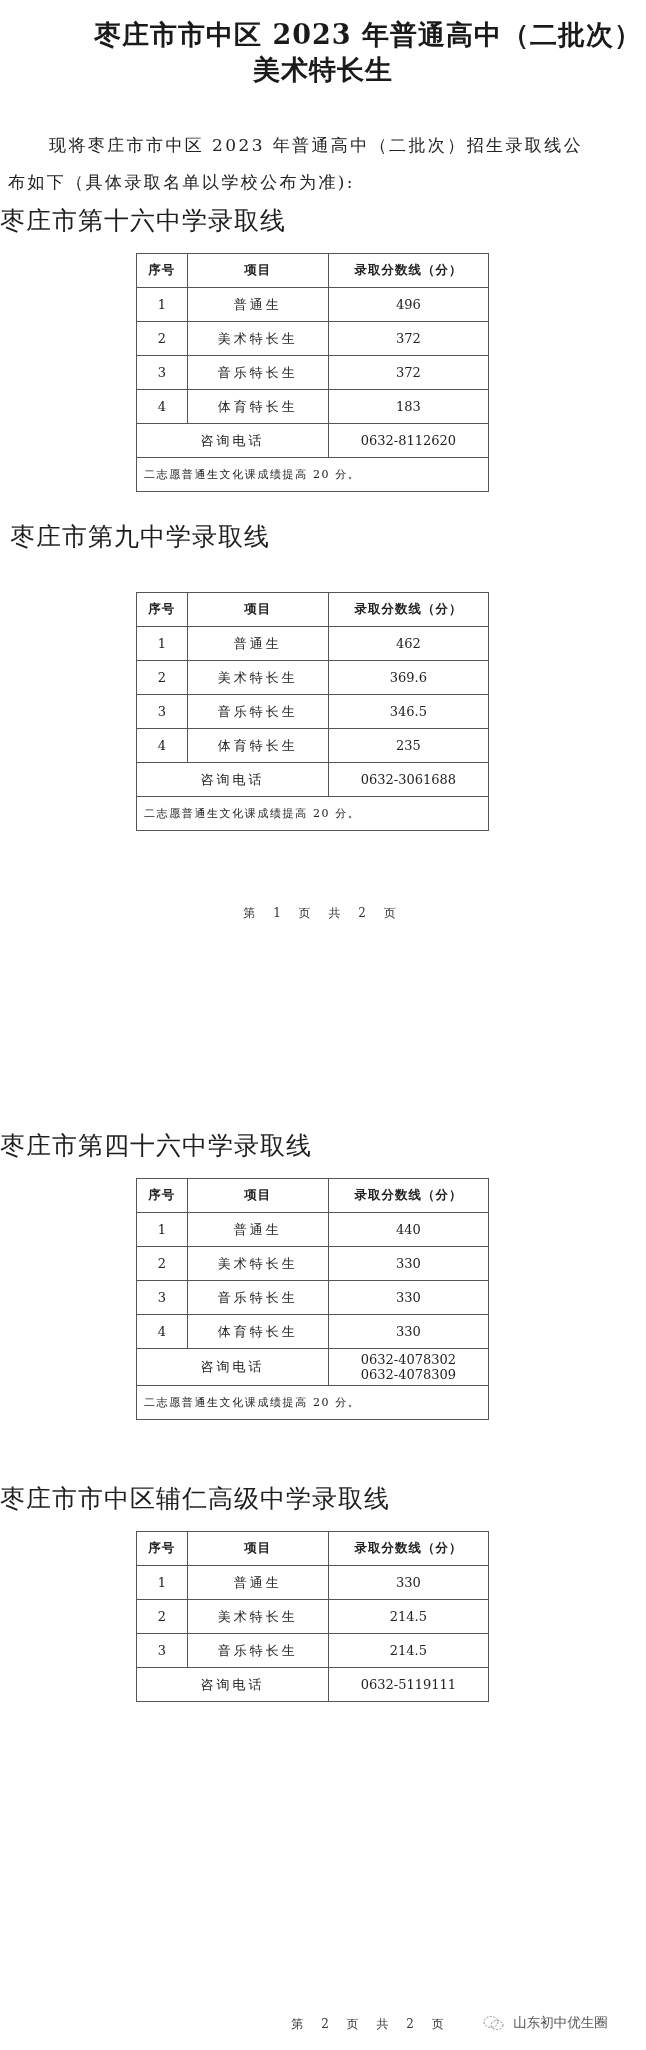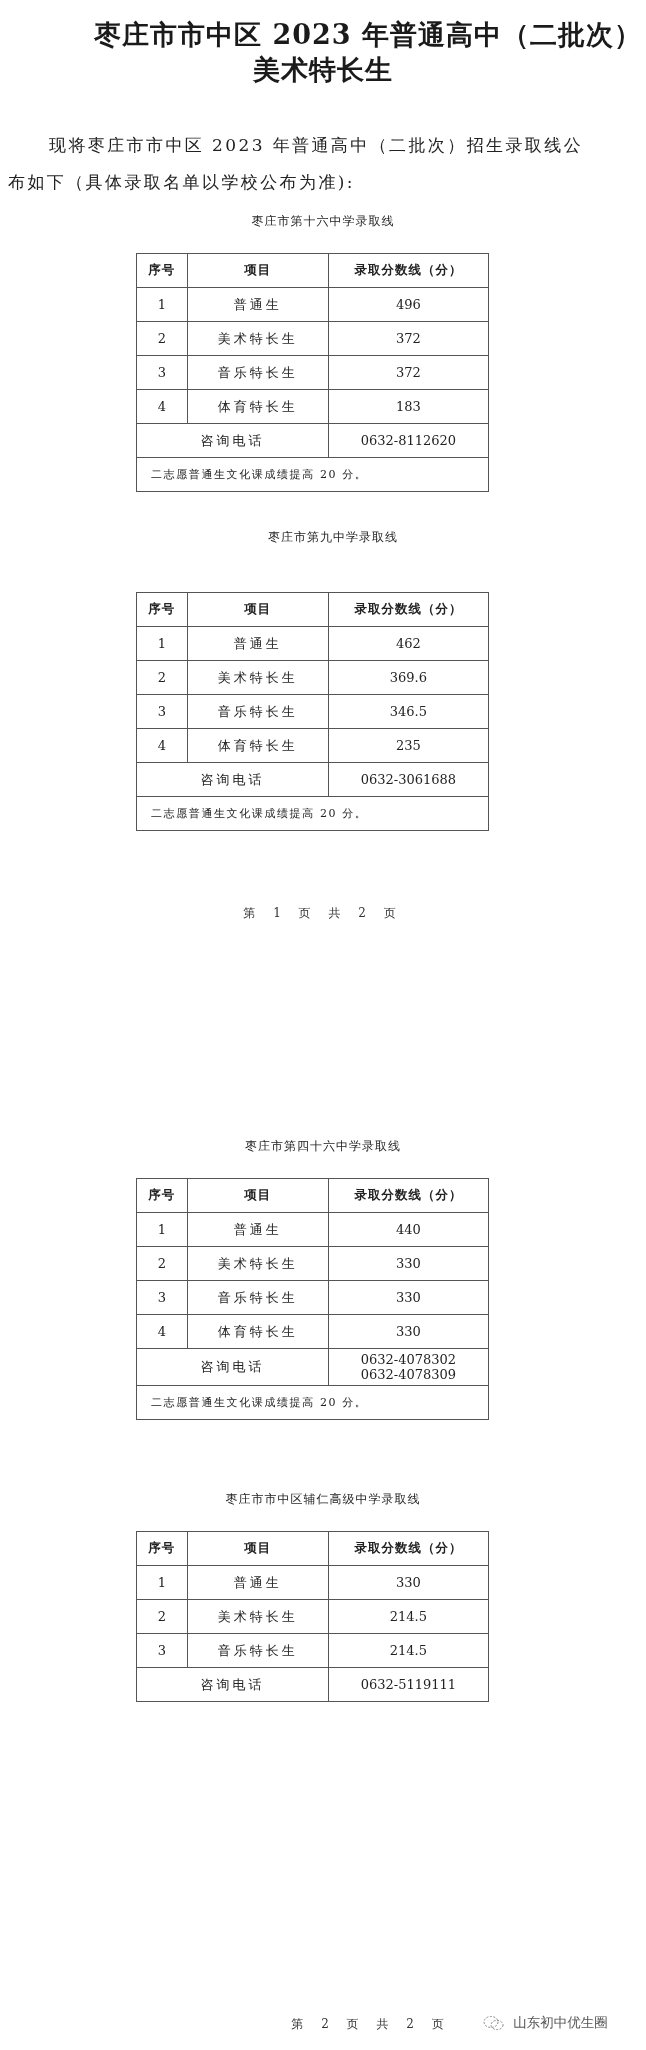--- a/index.html
+++ b/index.html
@@ -2,32 +2,32 @@
 <html><head>
 <meta charset="utf-8">
 <style>
   html, body { margin: 0; padding: 0; background: #ffffff; }
   body { width: 646px; height: 2050px; position: relative; overflow: hidden;
          font-family: "DejaVu Serif", "Liberation Serif", serif; color: #1a1a1a; }
   .abs { position: absolute; }
   .main-title { left: 0; width: 646px; text-align: center; font-weight: bold;
                 font-size: 27px; line-height: 34px; letter-spacing: 1px; }
   .para { font-size: 17px; letter-spacing: 2.4px; line-height: 24px; color: #222; }
-  .section-title { left: 0; width: 646px; text-align: center;
+  .section-title { left: 0; width: 646px; text-align: left;
                    font-family: "DejaVu Sans", "Liberation Sans", sans-serif;
-                   font-size: 12px; line-height: 26px; color: #1e1e1e; letter-spacing: 1px; }
+                   font-size: 25px; line-height: 26px; color: #1e1e1e; letter-spacing: 1px; }
   table.score { position: absolute; left: 136px; width: 353px; border-collapse: collapse;
                 font-size: 13px; color: #222; }
   table.score td { border: 1px solid #555; height: 33px; padding: 0; text-align: center;
                    vertical-align: middle; }
   table.score td.c1 { width: 50px; }
   table.score td.c2 { width: 141px; letter-spacing: 3px; }
   table.score td.c3 { width: 160px; }
   table.score tr.hdr td { font-family: "DejaVu Sans", "Liberation Sans", sans-serif; font-weight: bold; font-size: 12.5px; letter-spacing: 1px; }
-  table.score td.note { text-align: left; padding-left: 14px; font-size: 11px; letter-spacing: 1.6px; height: 33px; }
+  table.score td.note { text-align: left; padding-left: 7px; font-size: 11px; letter-spacing: 1.6px; height: 33px; }
   table.score td.phone2 { line-height: 15px; }
   .page-footer { left: 0; width: 646px; text-align: center; font-size: 12px; letter-spacing: 7px; color: #333; }
   .watermark { font-family: "DejaVu Sans", "Liberation Sans", sans-serif; font-size: 13.5px; color: #555; }
   .wm-icon { display: inline-block; width: 22px; height: 16px; vertical-align: middle; margin-right: 4px; }
 </style>
 </head>
 <body>
 
 <div class="abs main-title" style="top:18px;margin-left:45px;">枣庄市市中区 2023 年普通高中（二批次）</div>
 <div class="abs main-title" style="top:53px;">美术特长生</div>

